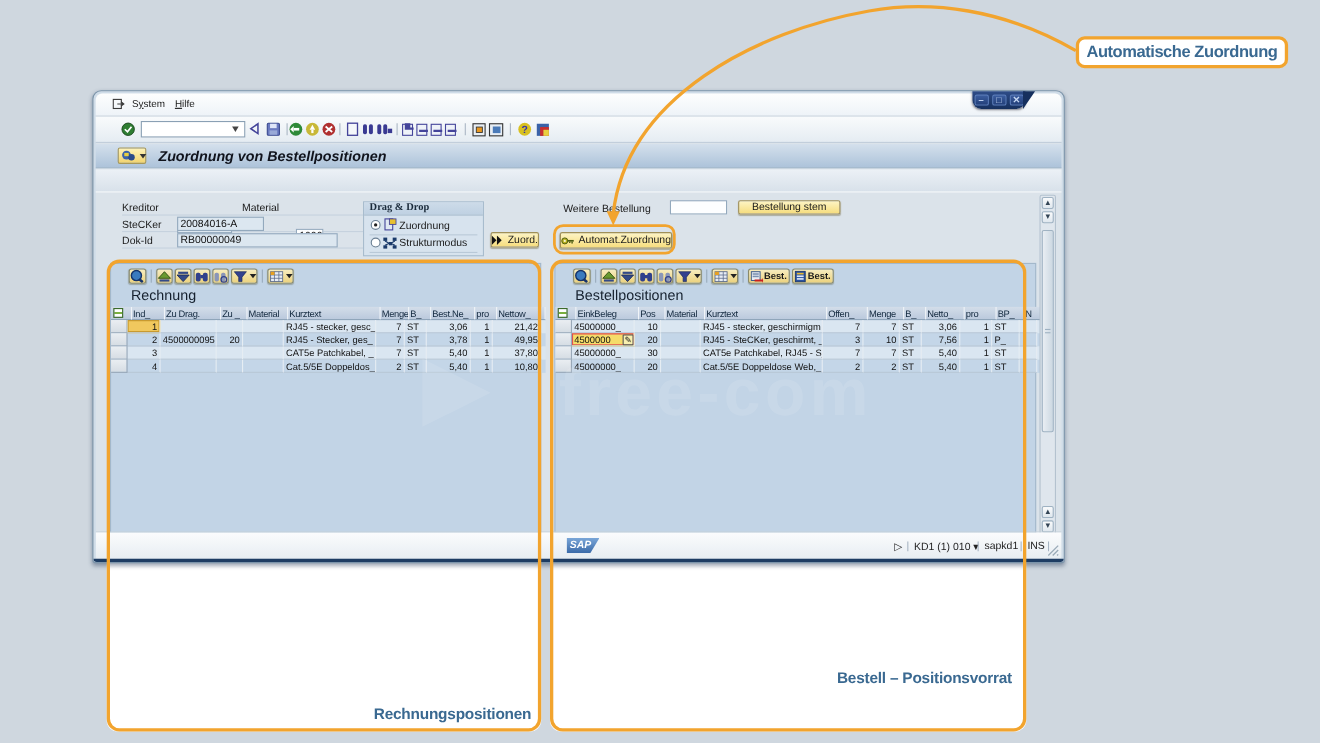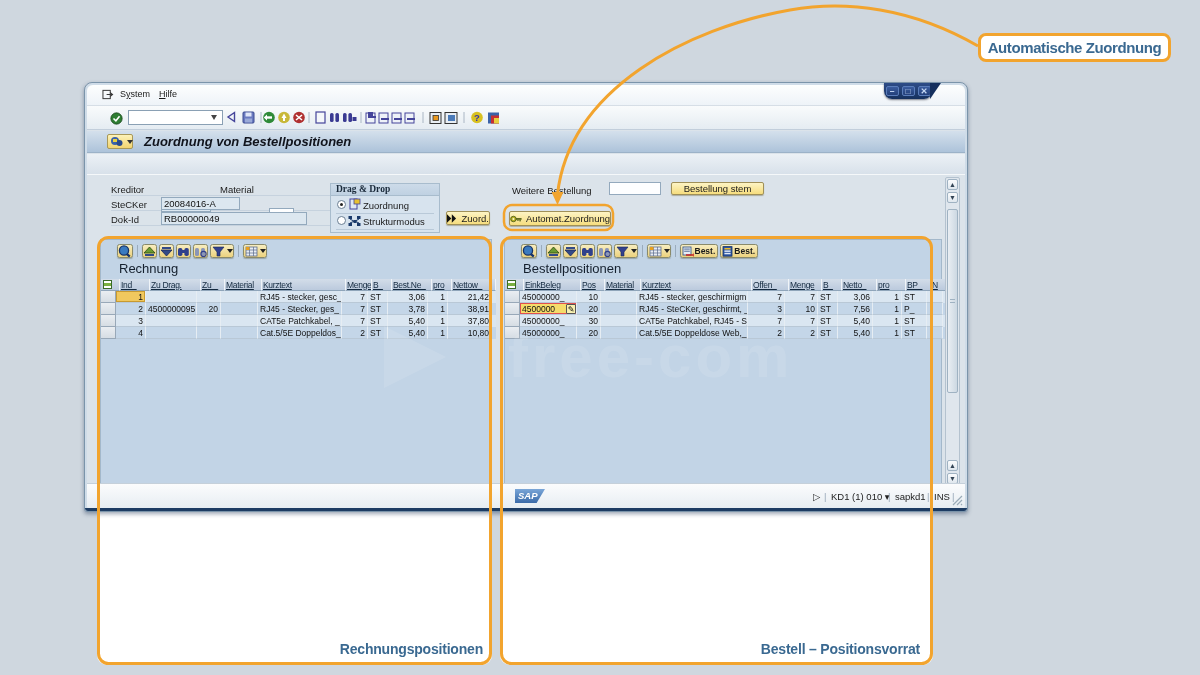--- a/index.html
+++ b/index.html
@@ -57,21 +57,21 @@
 .tbtn b { font-size:8.5px; color:#1a1a1a; font-weight:bold; margin:0 0.5px; }
 .bestb { width:auto; padding:0 1px;align-items:center; }
 .psep { width:1px; height:12px; background:#9aabbc; margin:0 2px; }
 .ddot { width:4px; height:4px; margin-left:2px; border-left:3px solid transparent; border-right:3px solid transparent; border-top:4px solid #222; display:inline-block; width:0; height:0;}
 .ptitle { position:absolute; left:18px; top:21px; font-size:13px; color:#15202e; }
 
 .grid { position:absolute; left:0px; top:39px; font-size:8.5px; color:#111; }
 .grow { display:flex; height:12px; }
 .ghead { background:linear-gradient(#d3dde9,#b9c8dc); font-weight:normal; }
 .gc { border-right:1px solid #e6edf3; border-bottom:1px solid #b9c8d6; padding:0.5px 2px 0; overflow:hidden; white-space:nowrap; line-height:11px; flex-shrink:0; }
-.ghead .gc { color:#13293f; border-right:1px solid #f0f4f8; border-bottom:1px solid #8fa5ba; letter-spacing:-0.3px; padding-left:1.5px; padding-right:16px;text-decoration:underline; }
+.ghead .gc { color:#13293f; border-right:1px solid #f0f4f8; border-bottom:1px solid #8fa5ba; letter-spacing:-0.3px; padding-left:1.5px; padding-right:16px; }
 .rl { background:#dae6f1; }
 .rd { background:#c4d6e8; }
 .sel { background:linear-gradient(#eaeef2,#d6dde4); border-right:1px solid #98a8b8; border-bottom:1px solid #98a8b8; }
 .ar { text-align:right; }
 .al { text-align:left; }
 .ycell { background:#f0c85e; box-shadow:inset 0 0 0 1px #c89a30; }
 .ycell2 { background:#f5dc6a; box-shadow:inset 0 0 0 1px #e05050; position:relative; }
 .mcico { position:absolute; right:0px; top:0.5px; width:10px; height:10px; background:#f8f0b0; border:1px solid #555; font-size:8px; line-height:9px; text-align:center; border-radius:1px;}
 .selicon { display:inline-block; width:9px; height:9px; background:linear-gradient(#fff 33%, #7ab040 33%, #7ab040 66%, #fff 66%); border:1px solid #3a6a2a; position:relative; top:0.5px; }
 
@@ -309,21 +309,21 @@
           <div class="gc sel" style="width:15px"></div>
           <div class="gc ar" style="width:30px">2</div>
           <div class="gc al" style="width:51px">4500000095</div>
           <div class="gc ar" style="width:24px">20</div>
           <div class="gc al" style="width:37px"></div>
           <div class="gc al" style="width:84px">RJ45 - Stecker, ges_</div>
           <div class="gc ar" style="width:26px">7</div>
           <div class="gc al" style="width:20px">ST</div>
           <div class="gc ar" style="width:40px">3,78</div>
           <div class="gc ar" style="width:20px">1</div>
-          <div class="gc ar" style="width:44px">38,91</div>
+          <div class="gc ar" style="width:44px">49,95</div>
         </div>
         <div class="grow rl">
           <div class="gc sel" style="width:15px"></div>
           <div class="gc ar" style="width:30px">3</div>
           <div class="gc al" style="width:51px"></div>
           <div class="gc ar" style="width:24px"></div>
           <div class="gc al" style="width:37px"></div>
           <div class="gc al" style="width:84px">CAT5e Patchkabel, _</div>
           <div class="gc ar" style="width:26px">7</div>
           <div class="gc al" style="width:20px">ST</div>
@@ -522,12 +522,12 @@
 <div id="wm"><span class="tri"></span>free-com</div>
 <svg id="overlay">
  <rect x="98.5" y="237.5" width="392" height="426" rx="10" fill="none" stroke="#f2a42e" stroke-width="3"></rect>
  <rect x="501.5" y="237.5" width="430" height="426" rx="10" fill="none" stroke="#f2a42e" stroke-width="3"></rect>
  <rect x="504" y="205" width="109" height="25" rx="8" fill="none" stroke="#f2a42e" stroke-width="2.5"></rect>
  <path d="M 978 46 C 912 8 846 0 790 10 C 688 28 570 88 557.5 194" fill="none" stroke="#f2a42e" stroke-width="3"></path>
  <polygon points="551.5,192 563.5,192 557.5,205" fill="#f2a42e"></polygon>
 </svg>
 <div id="callout">Automatische Zuordnung</div>
 <div class="blabel" style="right:717px; top:641px;">Rechnungspositionen</div>
-<div class="blabel" style="right:280px; top:641px;">Bestell – Positionsvorrat</div>
+<div class="blabel" style="right:280px; top:608px;">Bestell – Positionsvorrat</div>
 </body></html>

